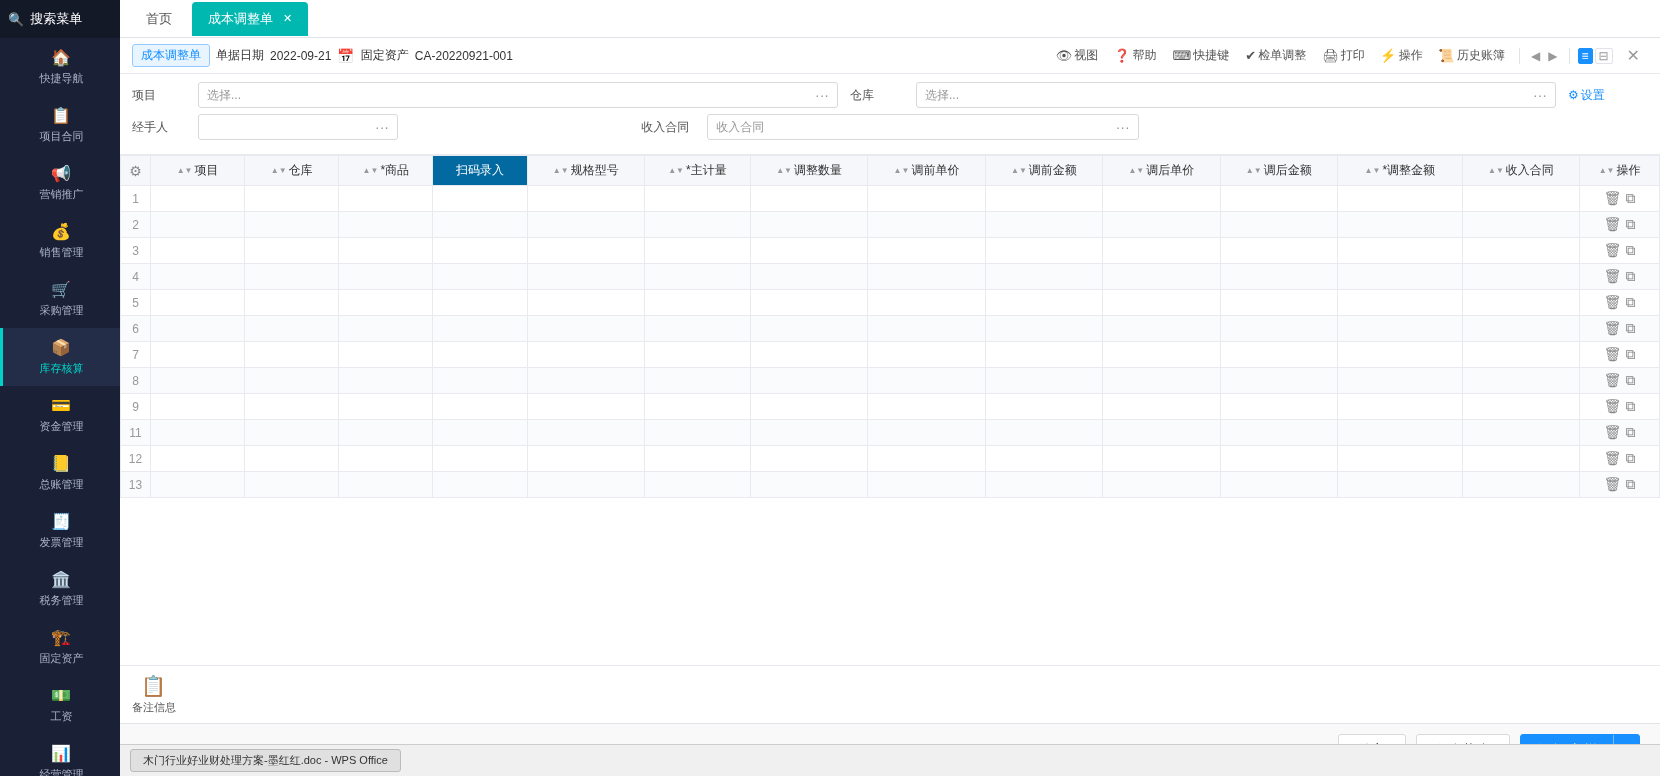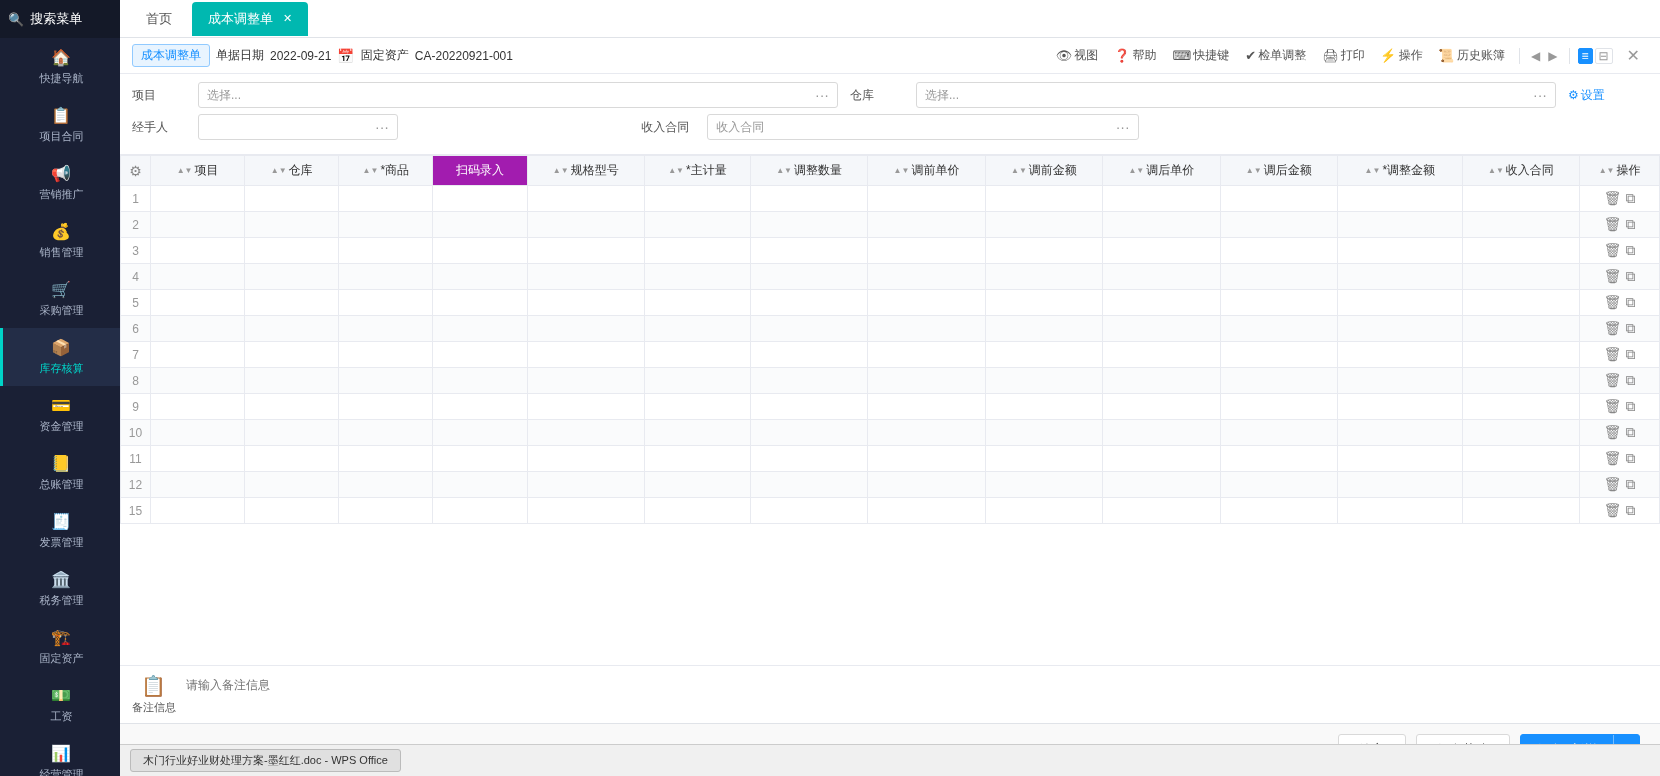--- a/index.html
+++ b/index.html
@@ -174,21 +174,21 @@
       padding: 6px 4px;
       text-align: center;
       font-weight: normal;
       color: #333;
       white-space: nowrap;
       position: sticky;
       top: 0;
       z-index: 2;
     }
     thead th.highlight {
-      background: #a21caf;
+      background: #0369a1;
       color: #fff;
     }
     thead th .sort-arrows { display: inline-flex; flex-direction: column; font-size: 8px; line-height: 1; margin-right: 2px; color: #999; vertical-align: middle; }
     tbody td {
       border: 1px solid #e8eaf0;
       padding: 4px 4px;
       text-align: center;
       color: #333;
     }
     tbody tr:nth-child(even) { background: #fafbfc; }
@@ -693,42 +693,20 @@
               <td style="min-width: 60px;"></td>
               <td style="min-width: 60px;"></td>
               <td>
                 <div class="action-cell">
     <span class="action-btn">🗑</span>
     <span class="action-btn">⧉</span>
   </div>
               </td>
             </tr>
             <tr>
-              <td class="row-num">10</td>
-              <td style="min-width: 60px;"></td>
-              <td style="min-width: 60px;"></td>
-              <td style="min-width: 60px;"></td>
-              <td style="min-width: 60px;"></td>
-              <td style="min-width: 60px;"></td>
-              <td style="min-width: 60px;"></td>
-              <td style="min-width: 60px;"></td>
-              <td style="min-width: 60px;"></td>
-              <td style="min-width: 60px;"></td>
-              <td style="min-width: 60px;"></td>
-              <td style="min-width: 60px;"></td>
-              <td style="min-width: 60px;"></td>
-              <td style="min-width: 60px;"></td>
-              <td>
-                <div class="action-cell">
-    <span class="action-btn">🗑</span>
-    <span class="action-btn">⧉</span>
-  </div>
-              </td>
-            </tr>
-            <tr>
               <td class="row-num">11</td>
               <td style="min-width: 60px;"></td>
               <td style="min-width: 60px;"></td>
               <td style="min-width: 60px;"></td>
               <td style="min-width: 60px;"></td>
               <td style="min-width: 60px;"></td>
               <td style="min-width: 60px;"></td>
               <td style="min-width: 60px;"></td>
               <td style="min-width: 60px;"></td>
               <td style="min-width: 60px;"></td>
@@ -759,21 +737,21 @@
               <td style="min-width: 60px;"></td>
               <td style="min-width: 60px;"></td>
               <td>
                 <div class="action-cell">
     <span class="action-btn">🗑</span>
     <span class="action-btn">⧉</span>
   </div>
               </td>
             </tr>
             <tr>
-              <td class="row-num">15</td>
+              <td class="row-num">13</td>
               <td style="min-width: 60px;"></td>
               <td style="min-width: 60px;"></td>
               <td style="min-width: 60px;"></td>
               <td style="min-width: 60px;"></td>
               <td style="min-width: 60px;"></td>
               <td style="min-width: 60px;"></td>
               <td style="min-width: 60px;"></td>
               <td style="min-width: 60px;"></td>
               <td style="min-width: 60px;"></td>
               <td style="min-width: 60px;"></td>
@@ -789,21 +767,20 @@
             </tr>
           </tbody>
       </table>
     </div>
 
     <div class="remarks-area">
       <div class="remarks-icon-wrap">
         <span class="remarks-icon">📋</span>
         <span class="remarks-label">备注信息</span>
       </div>
-      <input class="remarks-input" type="text" placeholder="请输入备注信息" style="">
     </div>
   </div>
 
   <div class="bottom-bar">
     <button class="btn btn-default">放弃</button>
     <button class="btn btn-outline">保存草稿</button>
     <div class="btn-split">
       <span class="btn-split-main">保存&amp;新增</span>
       <span class="btn-split-arrow">∨</span>
     </div>

